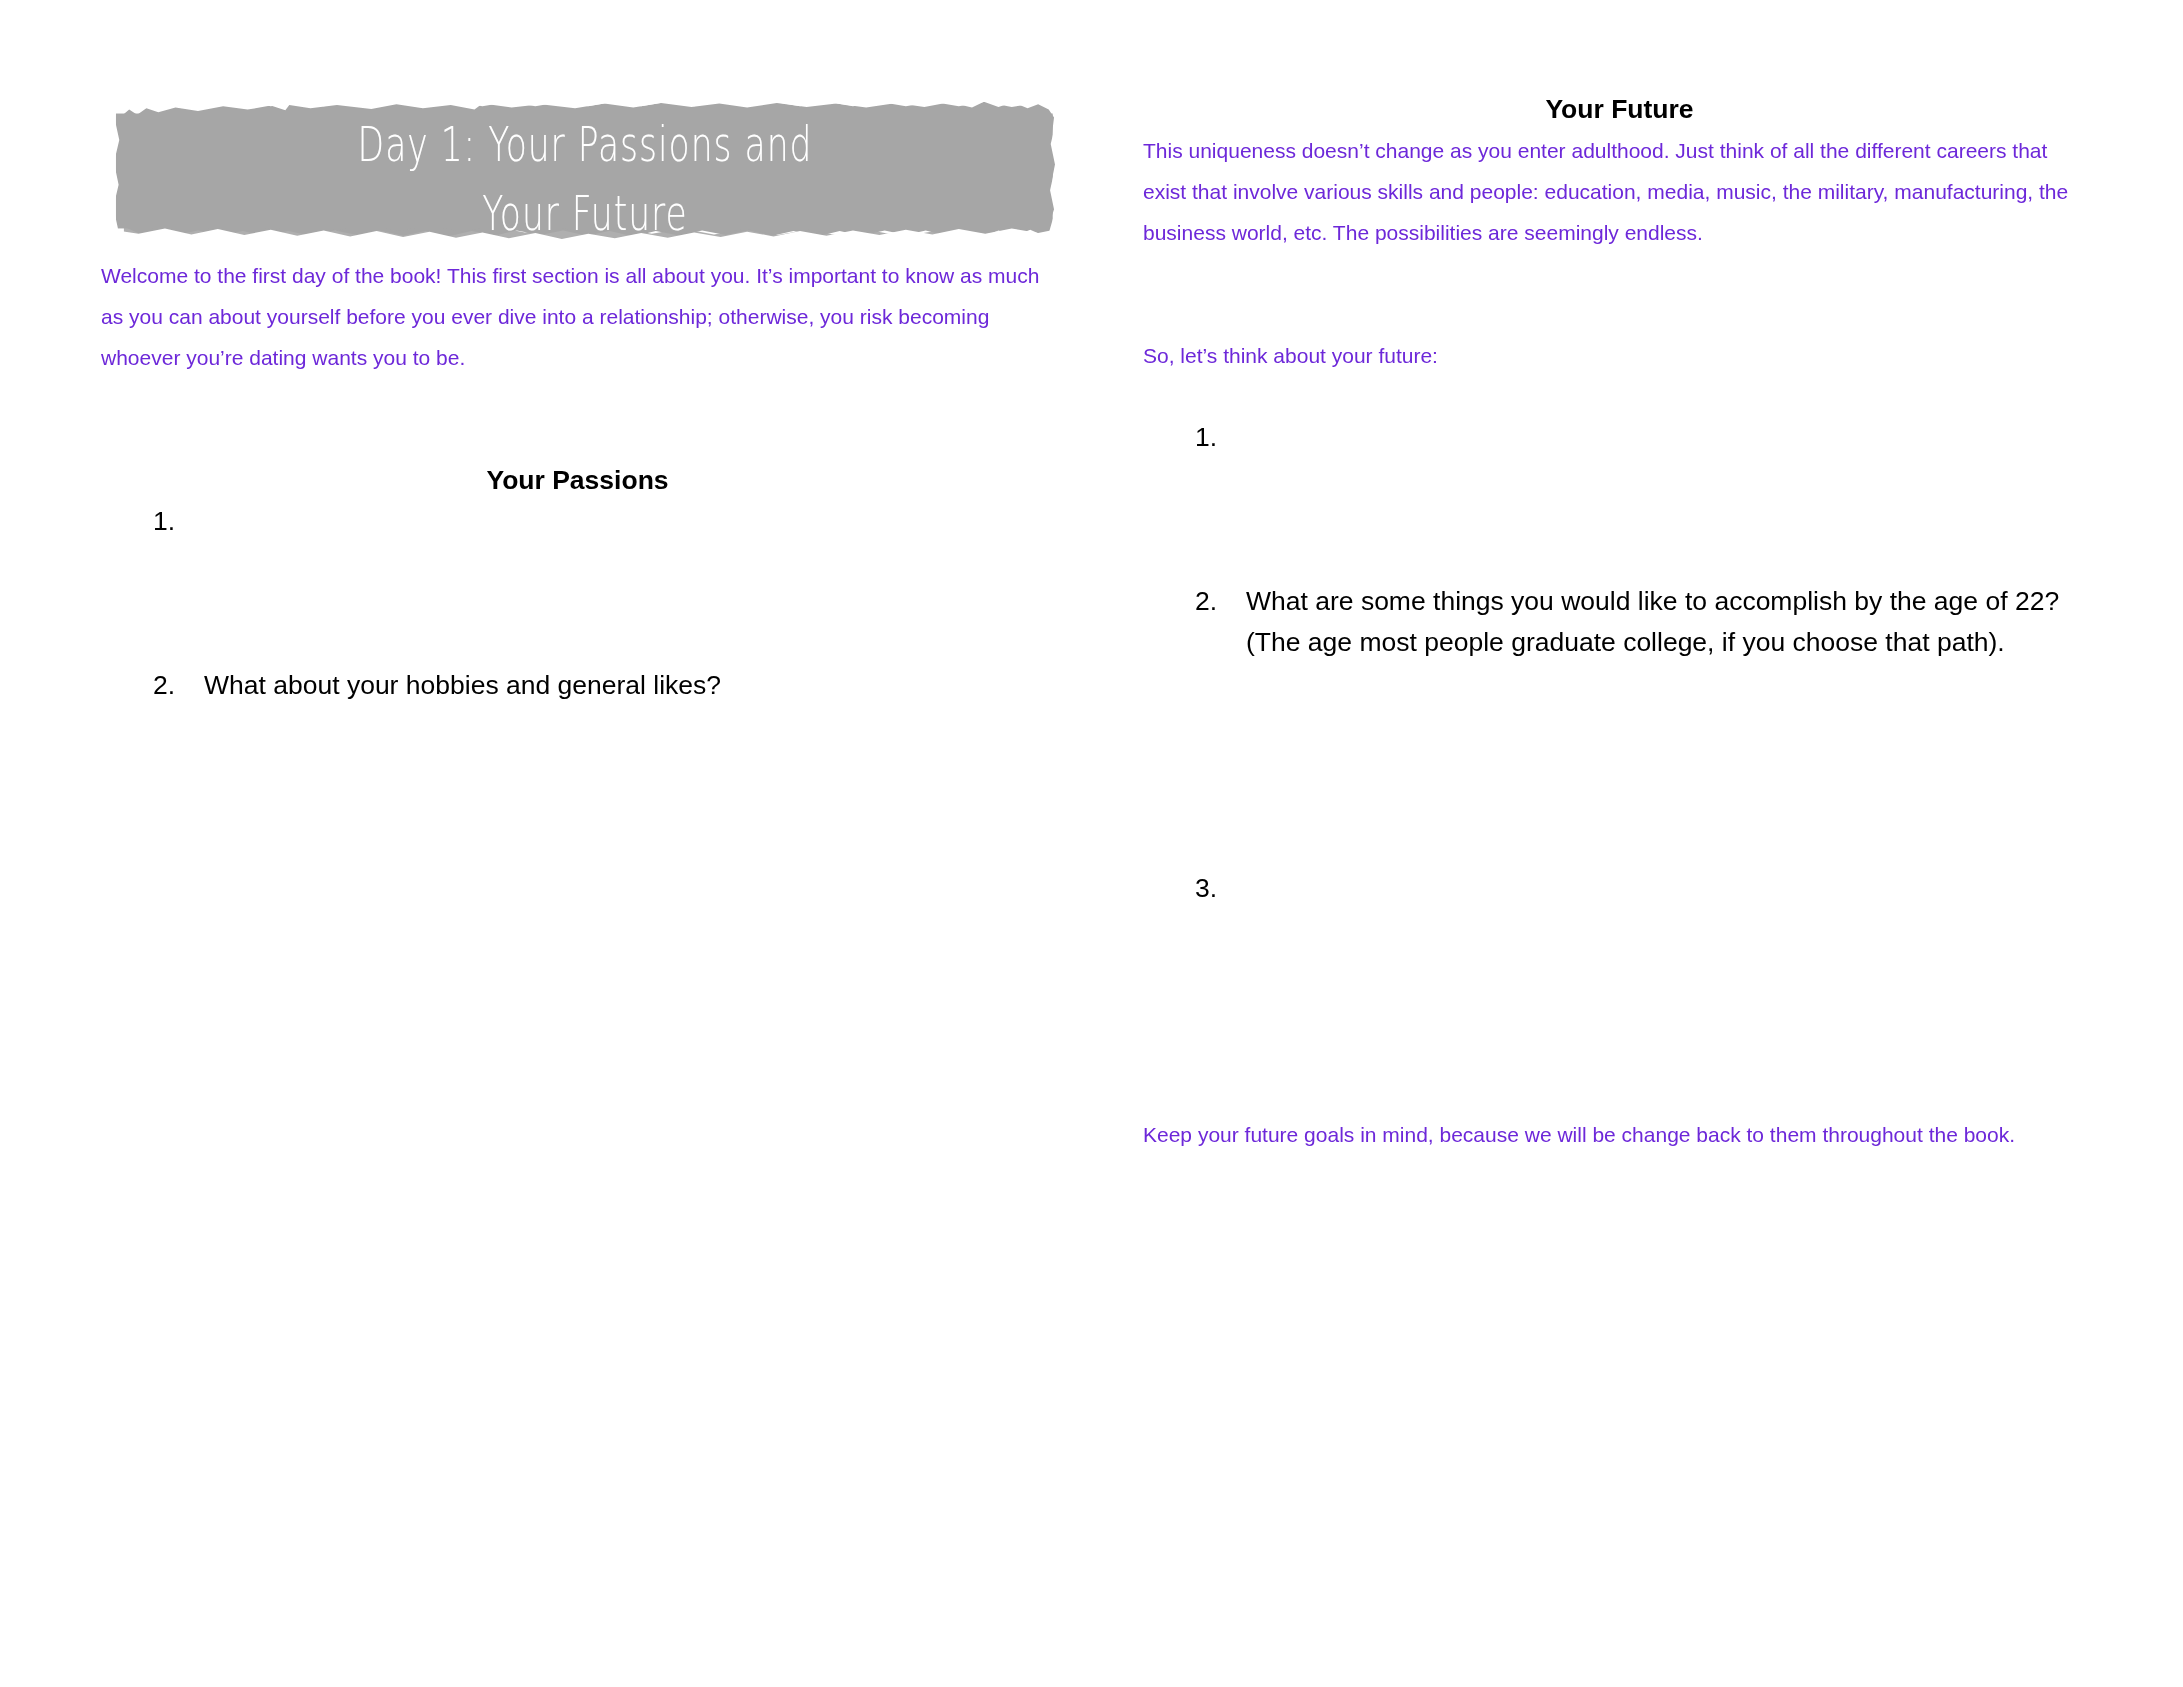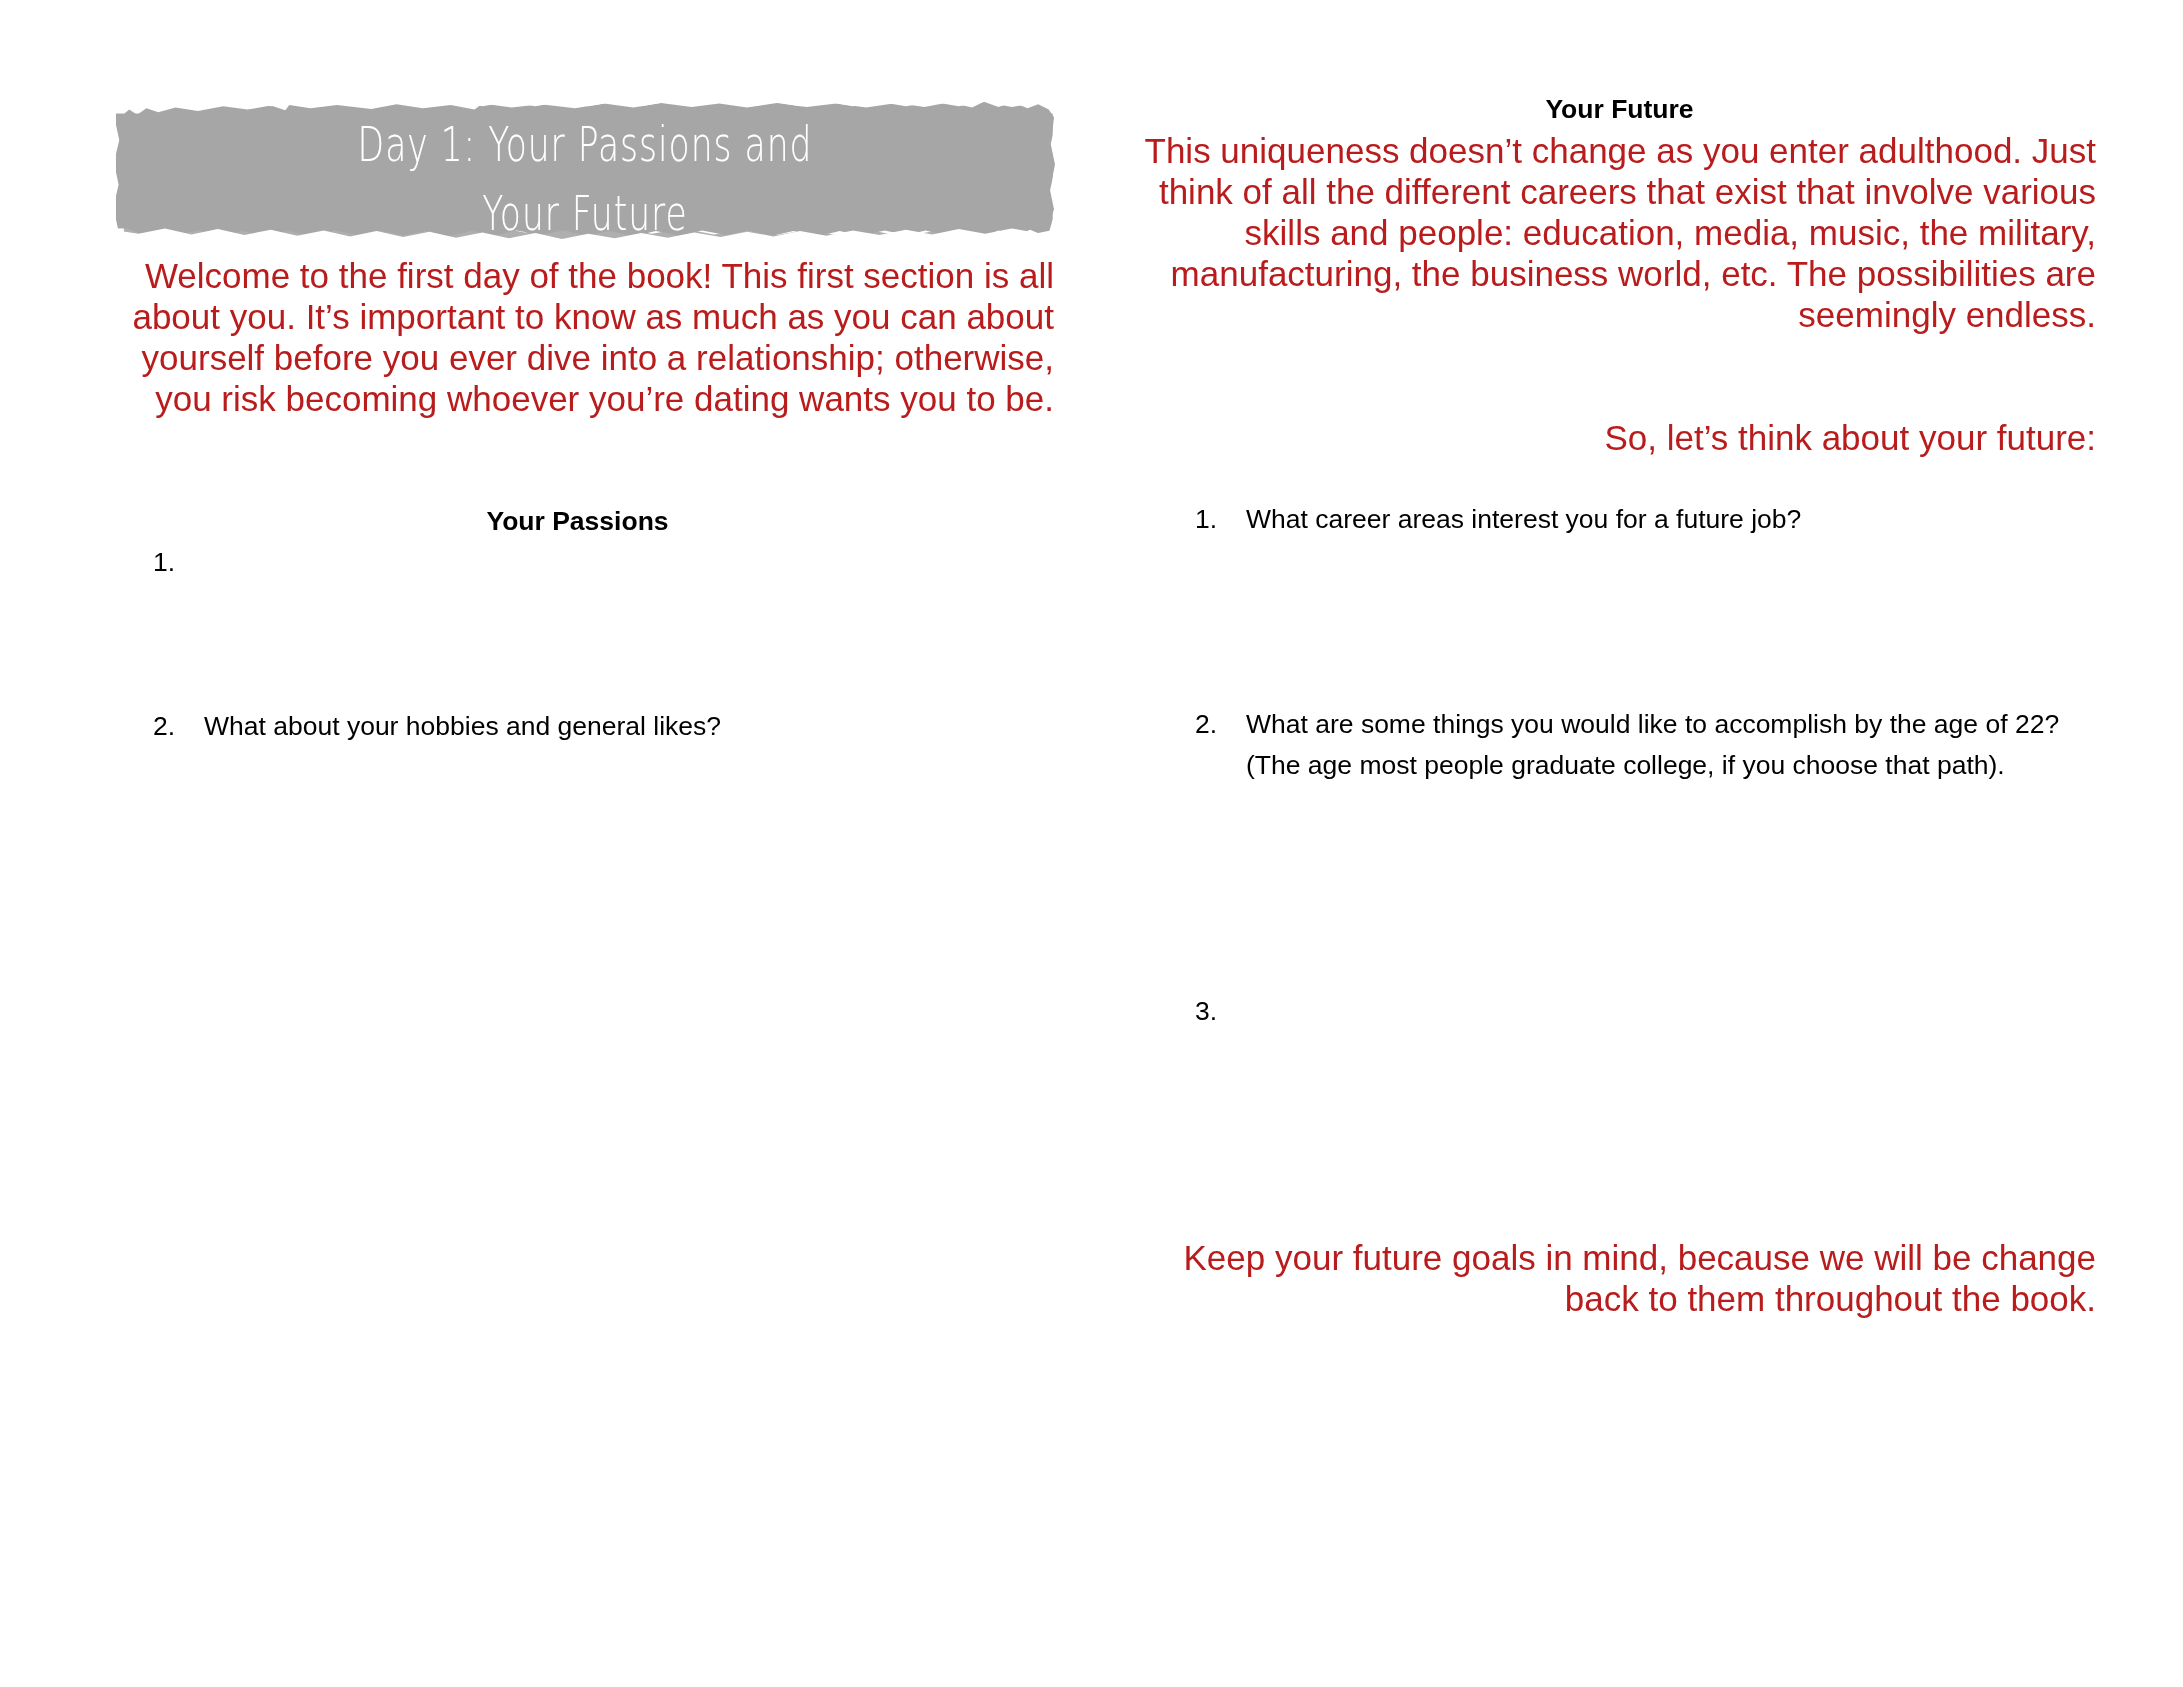--- a/index.html
+++ b/index.html
@@ -61,26 +61,25 @@
     line-height: 52px;
     letter-spacing: 1px;
     transform: scaleY(1.32) scaleX(0.96);
     transform-origin: center top;
     white-space: pre;
     text-shadow: 0 0 0.7px rgba(255,255,255,0.35);
   }
 
   
   .para {
-    font-size: 35px;
-    line-height: 41px;
-    margin: 0;
-    color: #b91c1c;
+    font-size: 21px;
+    line-height: 41px;
+    margin: 0;
+    color: #6d28d9;
     font-stretch: condensed;
-    text-align: right;
   }
   .spacer-line { height: 41px; }
 
   .heading {
     font-size: 26.5px;
     line-height: 41px;
     font-weight: bold;
     text-align: center;
     margin: 0;
   }
@@ -213,21 +212,20 @@
     <div class="spacer-line"></div>
     <div class="spacer-line"></div>
 
     <p class="para">So, let’s think about your future:</p>
 
     <div class="spacer-line"></div>
 
     <ol class="qlist">
       <li class="qitem">
         <span class="qnum">1.</span>
-        <span class="qtext">What career areas interest you for a future job?</span>
       </li>
       <li class="answer-space" style="height:164px;"></li>
       <li class="qitem">
         <span class="qnum">2.</span>
         <span class="qtext">What are some things you would like to accomplish by the age of 22? (The age most people graduate college, if you choose that path).</span>
       </li>
       <li class="answer-space" style="height:205px;"></li>
       <li class="qitem">
         <span class="qnum">3.</span>
       </li>

